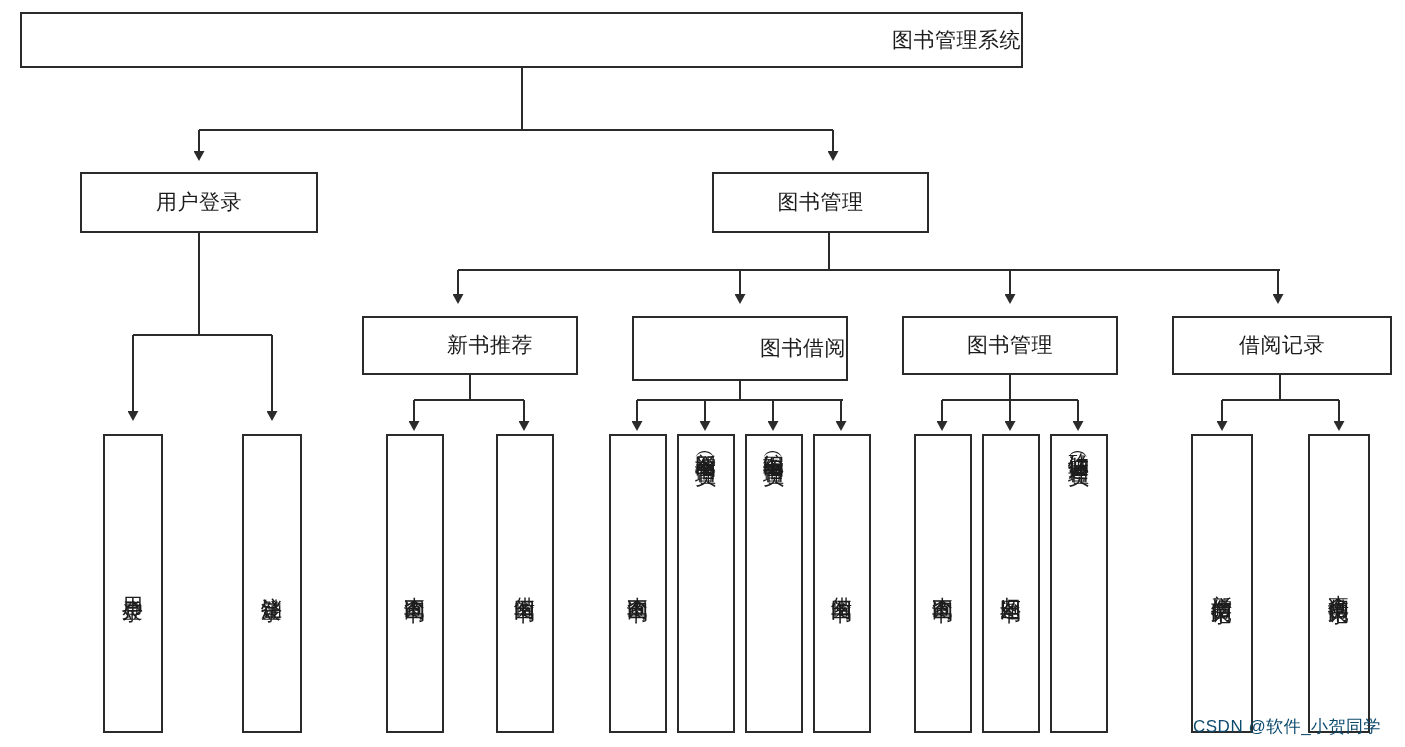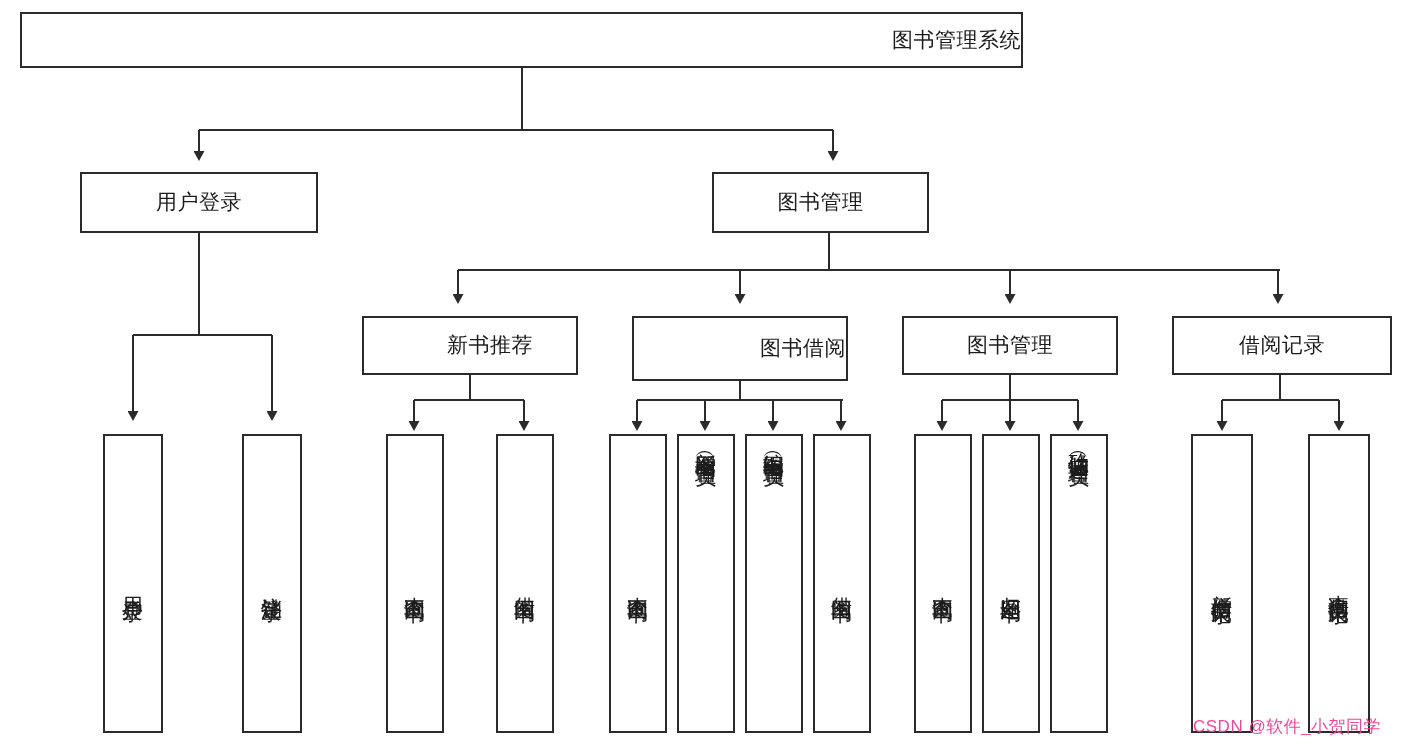--- a/index.html
+++ b/index.html
@@ -53,21 +53,21 @@
     text-orientation: upright;
     font-size: 21px;
     letter-spacing: 2px;
     line-height: 1;
   }
   .node.vert.centered {
     align-items: center;
   }
   .watermark {
     position: absolute;
-    color: #ec4899;
+    color: #0c4a6e;
     font-size: 17px;
     white-space: nowrap;
     letter-spacing: 0.5px;
   }
 </style>
 </head>
 <body>
 
 <div id="canvas">
 

